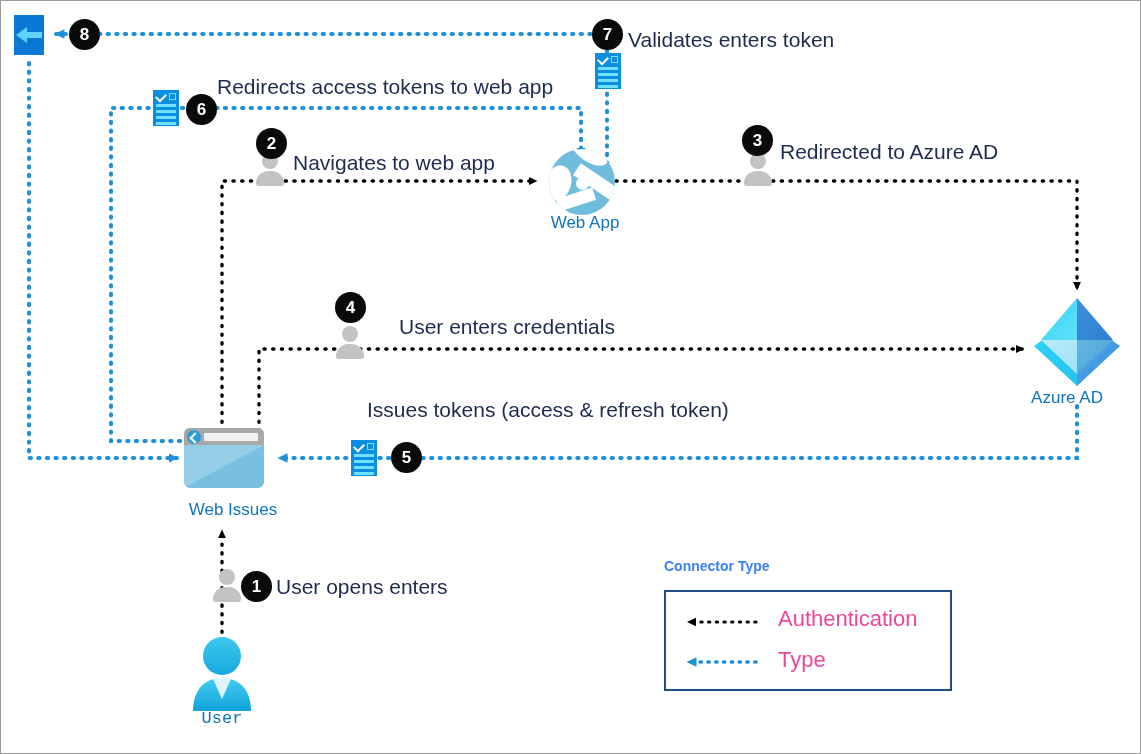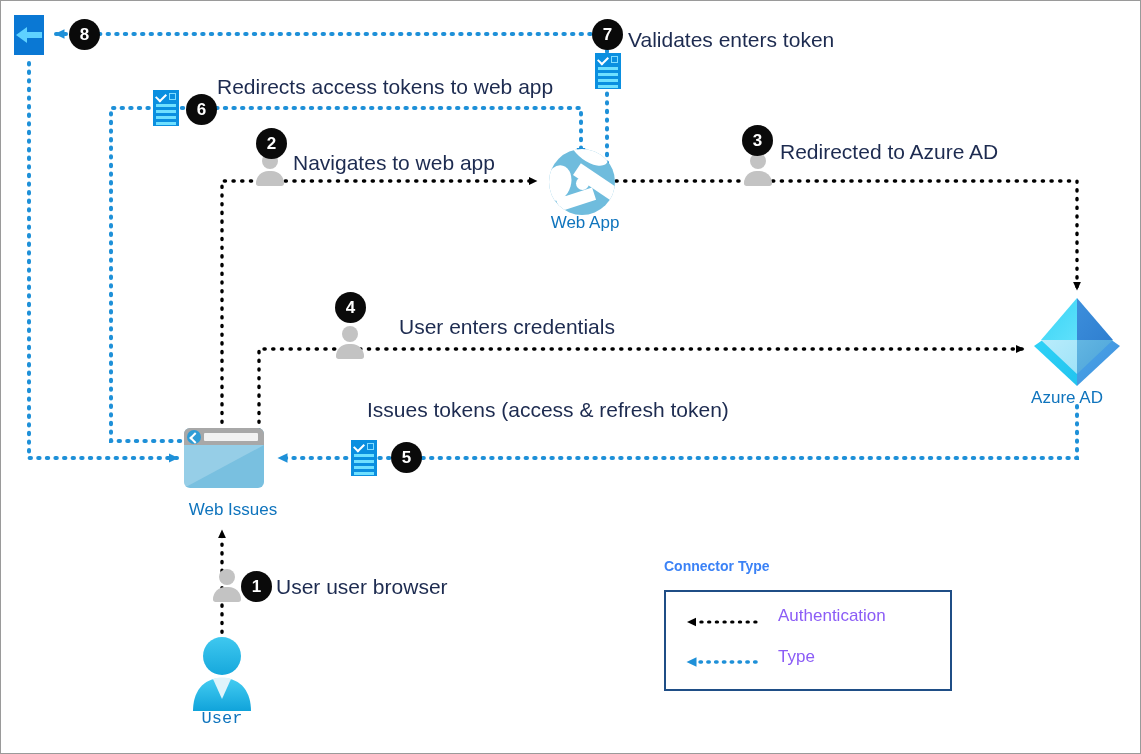--- a/index.html
+++ b/index.html
@@ -263,22 +263,22 @@
     white-space: nowrap;
   }
   .legend-box {
     position: absolute;
     border: 2px solid #1f4e86;
     background: #ffffff;
     box-sizing: border-box;
   }
   .legend-row-label {
     position: absolute;
-    color: #8b5cf6;
-    font-size: 17px;
+    color: #ec4899;
+    font-size: 22px;
     white-space: nowrap;
   }
 </style>
 </head>
 <body>
 
 <div id="canvas">
 
   <svg id="wires" viewBox="0 0 1141 754" xmlns="http://www.w3.org/2000/svg">
     <defs>
@@ -404,21 +404,21 @@
       <path d="M24,42 L33,62 L42,42 C39,40 27,40 24,42 z" fill="#dff4fb"></path>
     </svg>
   </div>
   <div class="node-label" style="left:121px; top:708px; width:200px;font-family:Liberation Mono, monospace;">User</div>
 
   <div class="person" style="left:211px; top:568px;">
     <div class="head"></div>
       <div class="body"></div>
   </div>
   <div class="badge" style="left:240px; top:570px;">1</div>
-  <div class="step-text" style="left:275px; top:574px;">User user browser</div>
+  <div class="step-text" style="left:275px; top:574px;">User opens enters</div>
 
   <div class="person" style="left:254px; top:152px;">
     <div class="head"></div>
       <div class="body"></div>
   </div>
   <div class="badge" style="left:255px; top:127px;">2</div>
   <div class="step-text" style="left:292px; top:150px;">Navigates to web app</div>
 
   <div class="person" style="left:742px; top:152px;">
     <div class="head"></div>

